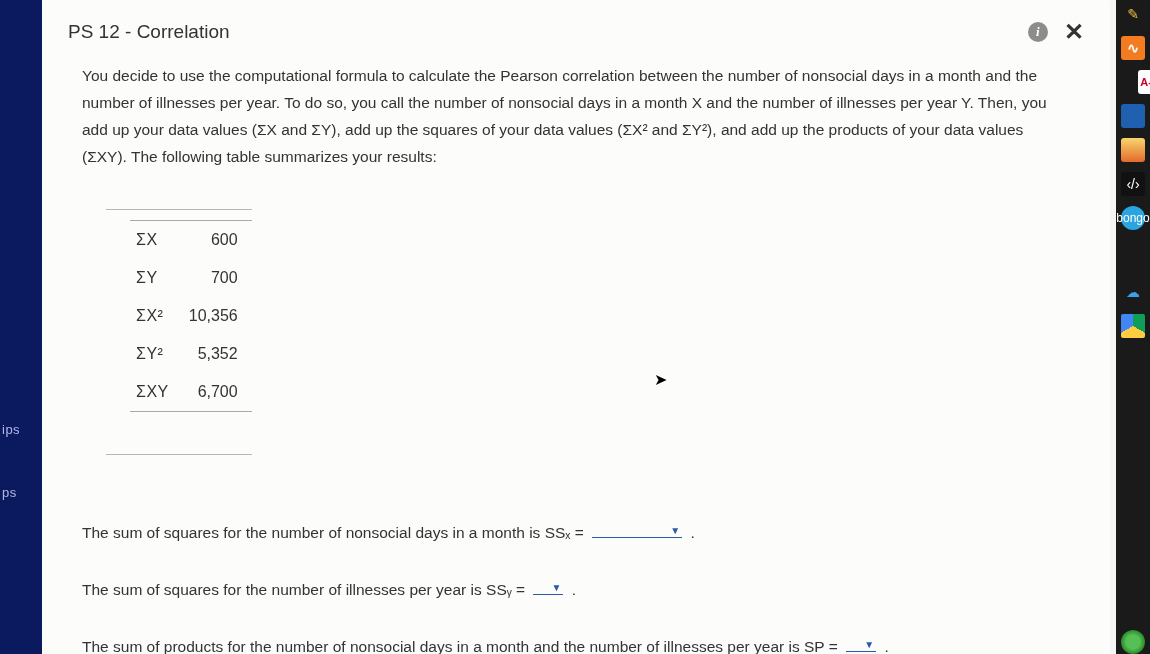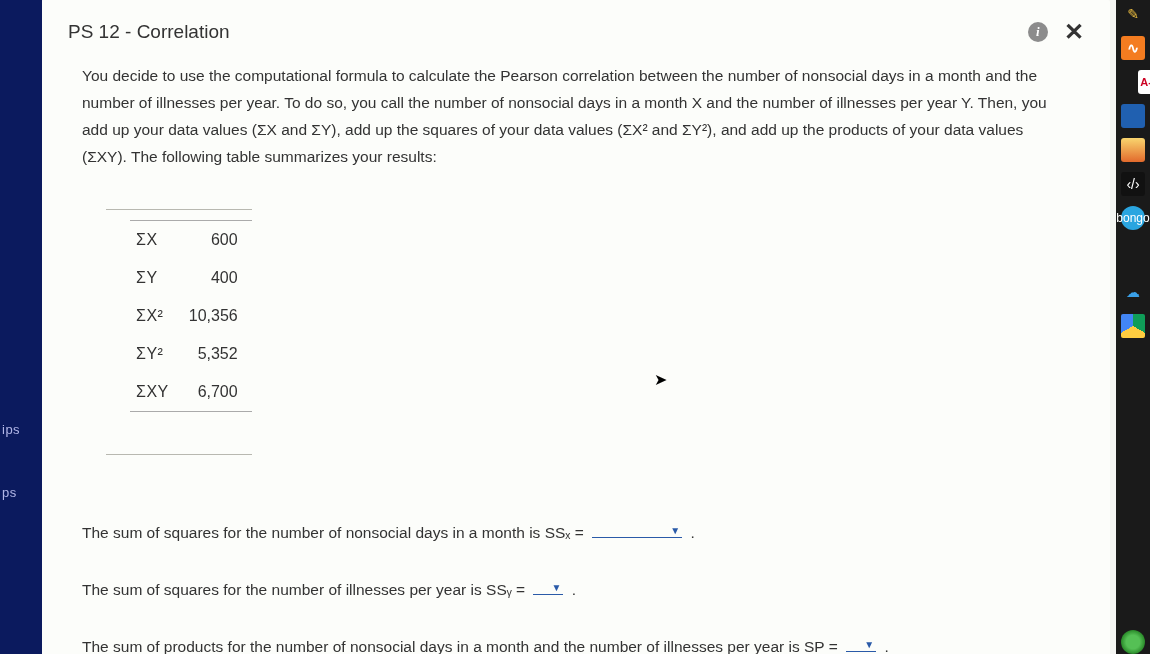--- a/index.html
+++ b/index.html
@@ -74,21 +74,21 @@
 
       <div class="data-table-wrap">
         <table class="data-table">
           <tbody>
               <tr>
                 <td>ΣX</td>
                 <td>600</td>
               </tr>
           <tr>
                 <td>ΣY</td>
-                <td>400</td>
+                <td>700</td>
               </tr>
           <tr>
                 <td>ΣX²</td>
                 <td>10,356</td>
               </tr>
           <tr>
                 <td>ΣY²</td>
                 <td>5,352</td>
               </tr>
           <tr>

